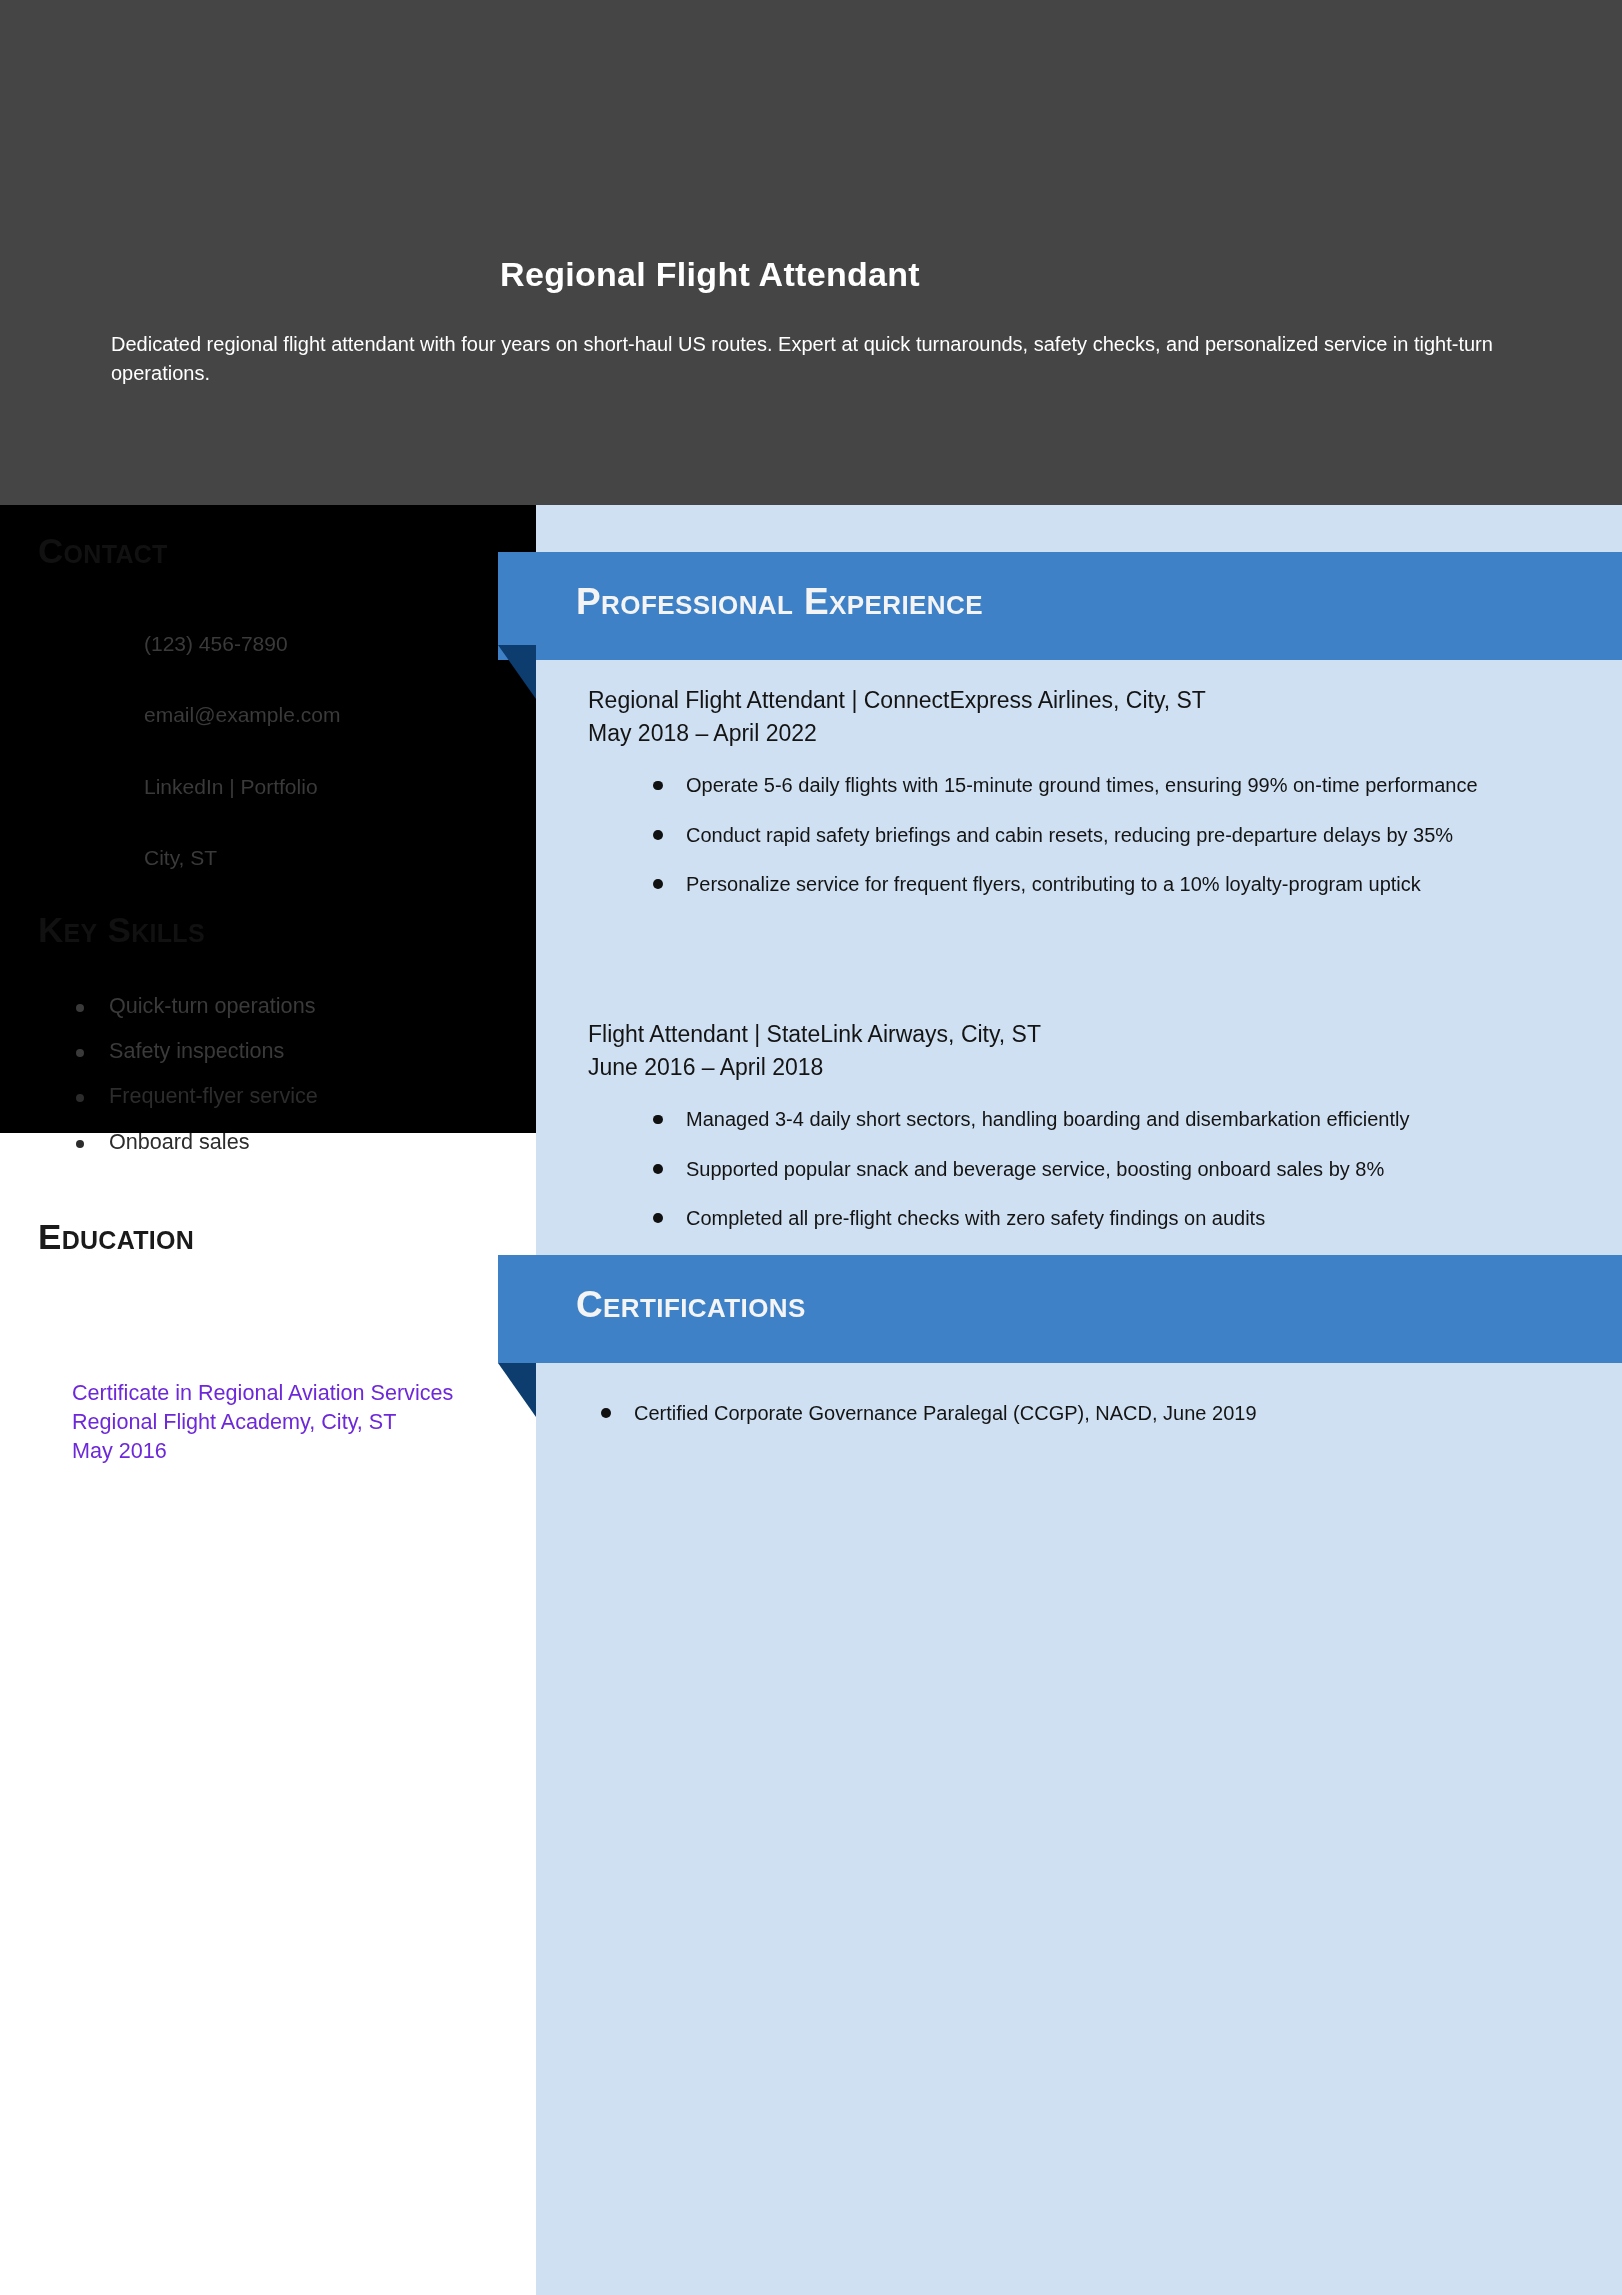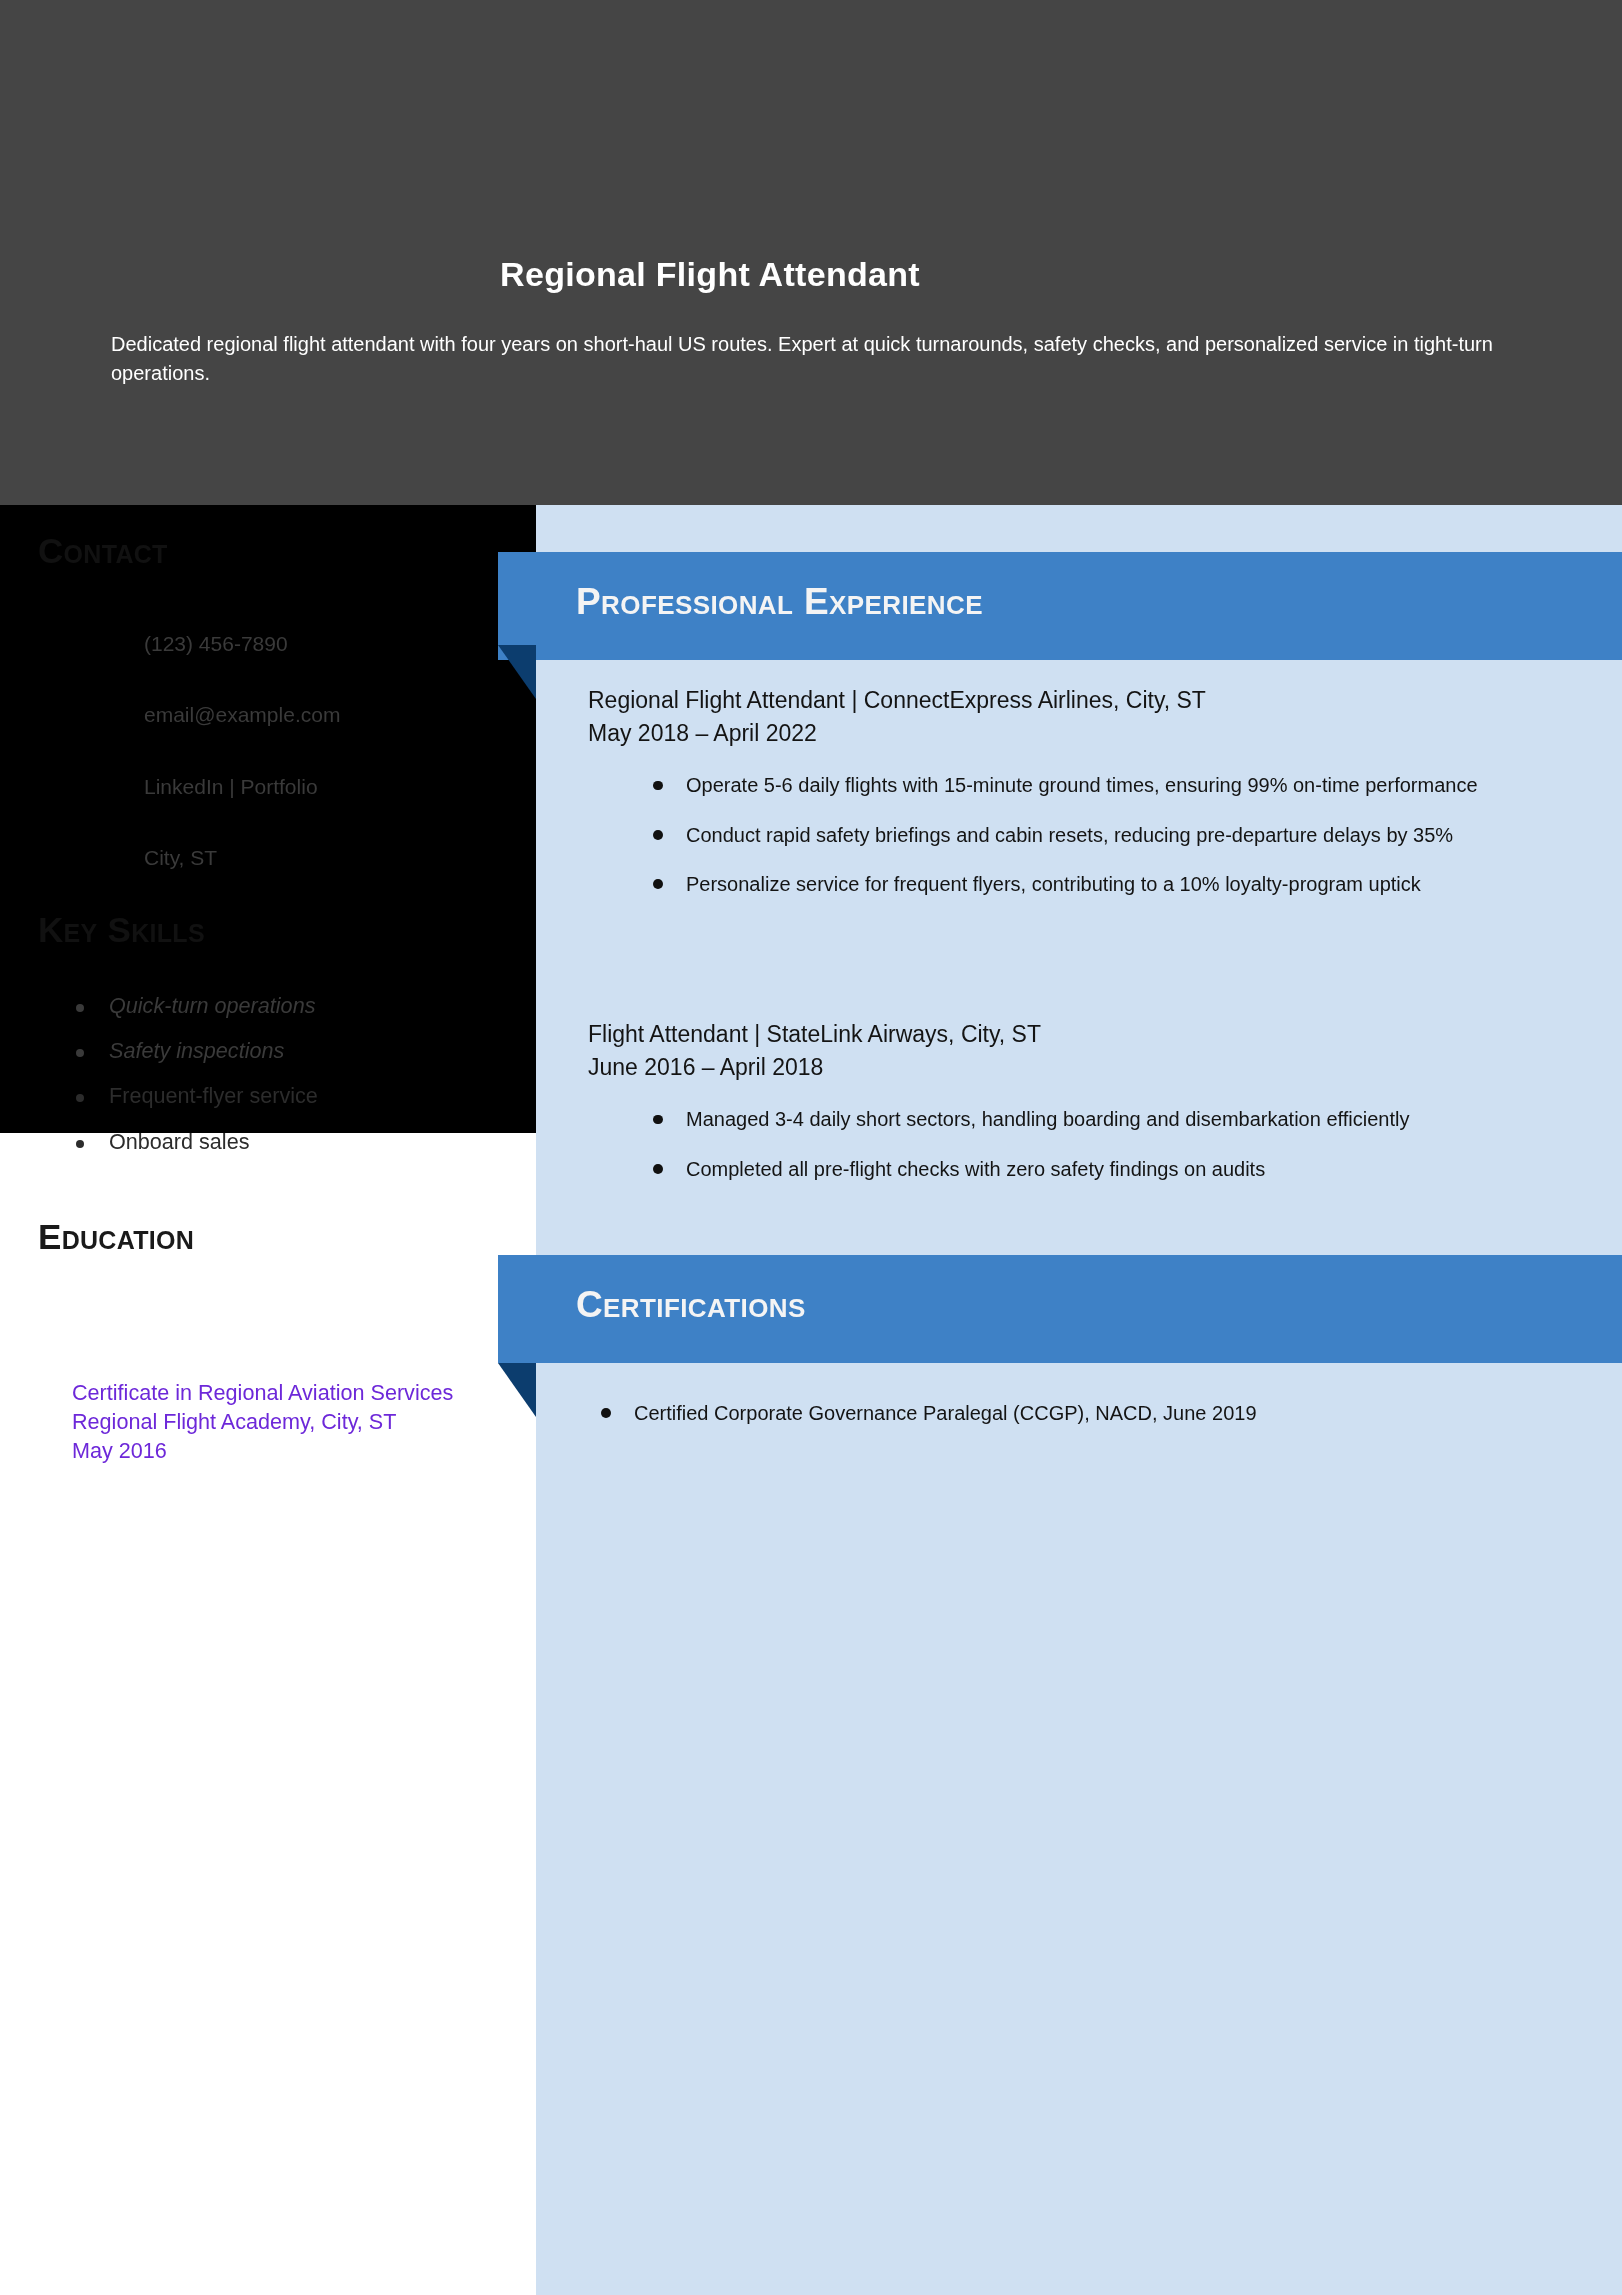--- a/index.html
+++ b/index.html
@@ -87,21 +87,21 @@
   }
 
   .skill-item {
     position:absolute;
     left:72px;
     width:458px;
     font-size:21.6px;
     color:#2c2c2c;
     padding-left:37px;
   }
-  .skill-item.dim { color:#3a3a3a;font-style:italic; }
+  .skill-item.dim { color:#3a3a3a; }
   .skill-item::before {
     content:"";
     position:absolute; left:3.9px; top:10.5px;
     width:8.5px; height:8.5px; border-radius:50%;
     background:currentColor;
   }
 
   .edu-block {
     position:absolute; left:72px; top:873px;
     width:451px;
@@ -237,20 +237,21 @@
     </div>
   </div>
 
   <div class="job" style="top:1018px;">
     <div class="job-head">
       <span class="role">Flight Attendant | StateLink Airways, City, ST</span>
       <span class="dates">June 2016 – April 2018</span>
     </div>
     <div class="bullets">
       <div class="bullet">Managed 3-4 daily short sectors, handling boarding and disembarkation efficiently</div>
+      <div class="bullet">Supported popular snack and beverage service, boosting onboard sales by 8%</div>
       <div class="bullet">Completed all pre-flight checks with zero safety findings on audits</div>
     </div>
   </div>
 
   <div class="banner" style="top:1255px; height:108px;">
     <div class="banner-title" style="top:29px;">Certifications</div>
   </div>
   <div class="fold" style="top:1363px;"></div>
 
   <div class="cert-bullet" style="top:1399px;">Certified Corporate Governance Paralegal (CCGP), NACD, June 2019</div>

